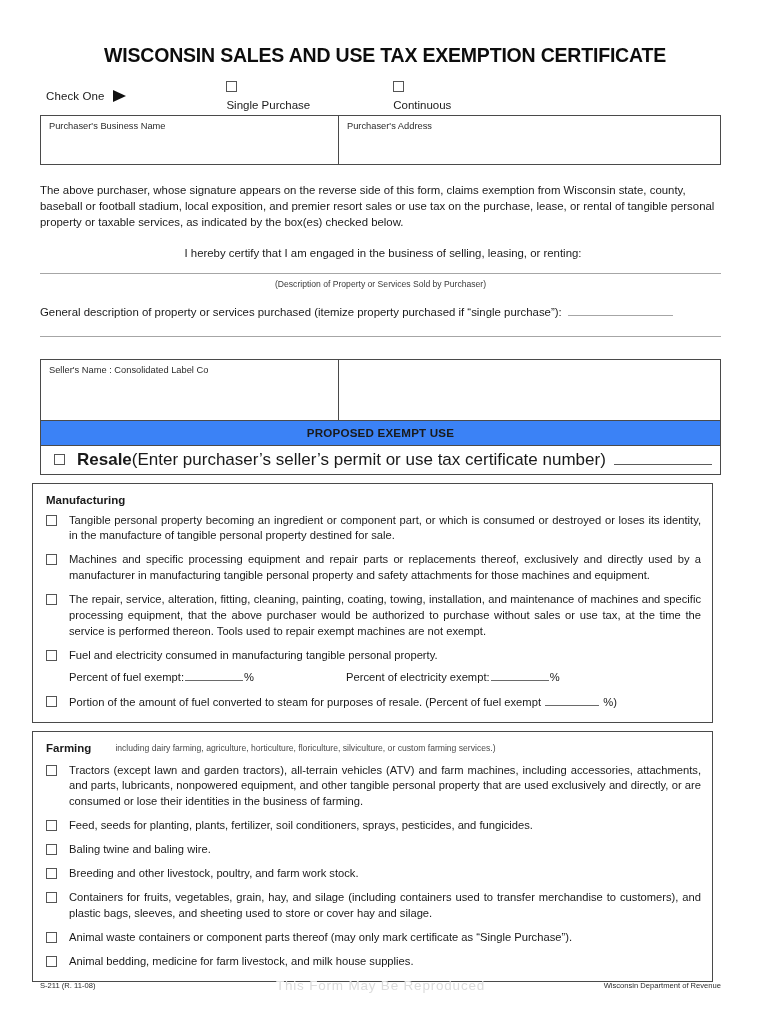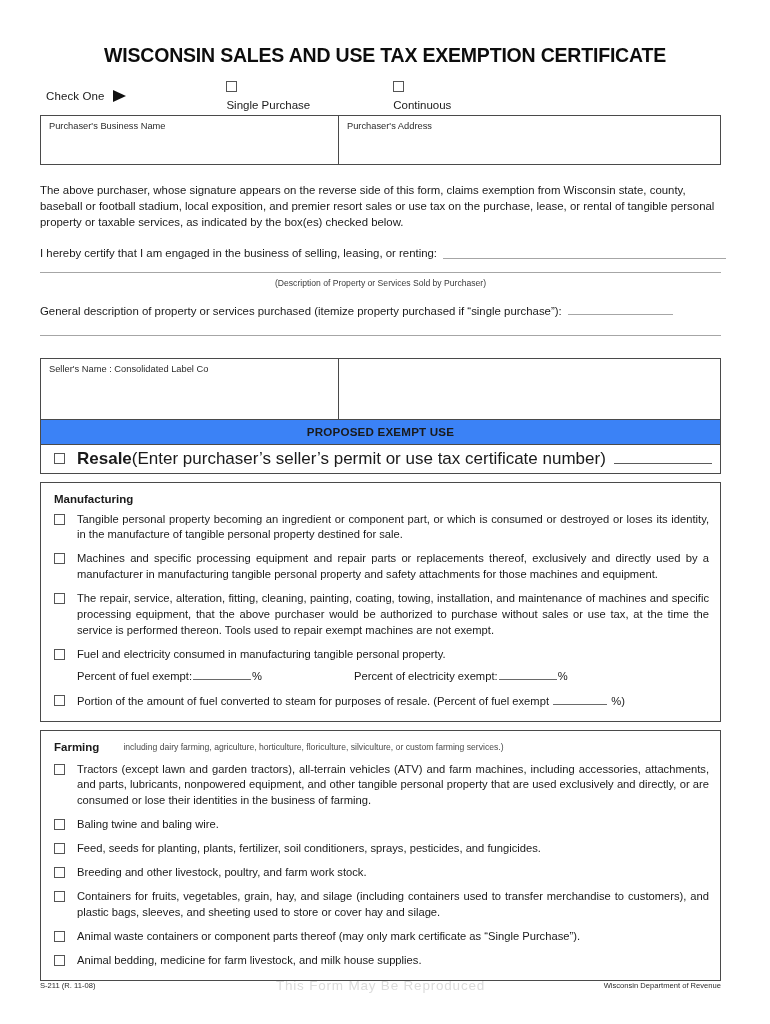--- a/index.html
+++ b/index.html
@@ -105,20 +105,21 @@
     line-height: 1.42;
     text-align: left;
     color: #1a1a1a;
   }
   .certify-row {
     margin: 16px 0 0 40px;
     width: 686px;
     font-size: 11.4px;
     display: flex;
     align-items: center;
+    flex-direction: column;
   }
   .rule {
     flex: 1;
     border-bottom: 1px solid #a6a6a6;
     margin-left: 6px;
     height: 11px;
   }
   .rule-full {
     margin: 13px 0 0 40px;
     width: 681px;
@@ -196,21 +197,21 @@
   .resale-box b { font-weight: bold; }
   .resale-rule {
     flex: 1;
     border-bottom: 1px solid #5a5a5a;
     margin-left: 8px;
     height: 10px;
   }
 
   
   .section-box {
-    margin: 8px 0 0 40px;
+    margin: 8px 0 0 32px;
     width: 681px;
     box-sizing: border-box;
     border: 1.3px solid #4a4a4a;
     padding: 10px 11px 11px 13px;
   }
   .section-title {
     font-size: 11.5px;
     font-weight: bold;
     margin: 0 0 7px 0;
   }
@@ -394,25 +395,25 @@
         <div>including dairy farming, agriculture, horticulture, floriculture, silviculture, or custom farming services.)</div>
       </div>
     </div>
 
     <div class="item">
       <span class="cb"></span>
       <span class="item-text">Tractors (except lawn and garden tractors), all-terrain vehicles (ATV) and farm machines, including accessories, attachments, and parts, lubricants, nonpowered equipment, and other tangible personal property that are used exclusively and directly, or are consumed or lose their identities in the business of farming.</span>
     </div>
     <div class="item">
       <span class="cb"></span>
+      <span class="item-text nojust">Feed, seeds for planting, plants, fertilizer, soil conditioners, sprays, pesticides, and fungicides.</span>
+    </div>
+    <div class="item">
+      <span class="cb"></span>
       <span class="item-text nojust">Baling twine and baling wire.</span>
-    </div>
-    <div class="item">
-      <span class="cb"></span>
-      <span class="item-text nojust">Feed, seeds for planting, plants, fertilizer, soil conditioners, sprays, pesticides, and fungicides.</span>
     </div>
     <div class="item">
       <span class="cb"></span>
       <span class="item-text nojust">Breeding and other livestock, poultry, and farm work stock.</span>
     </div>
     <div class="item">
       <span class="cb"></span>
       <span class="item-text">Containers for fruits, vegetables, grain, hay, and silage (including containers used to transfer merchandise to customers), and plastic bags, sleeves, and sheeting used to store or cover hay and silage.</span>
     </div>
     <div class="item">

